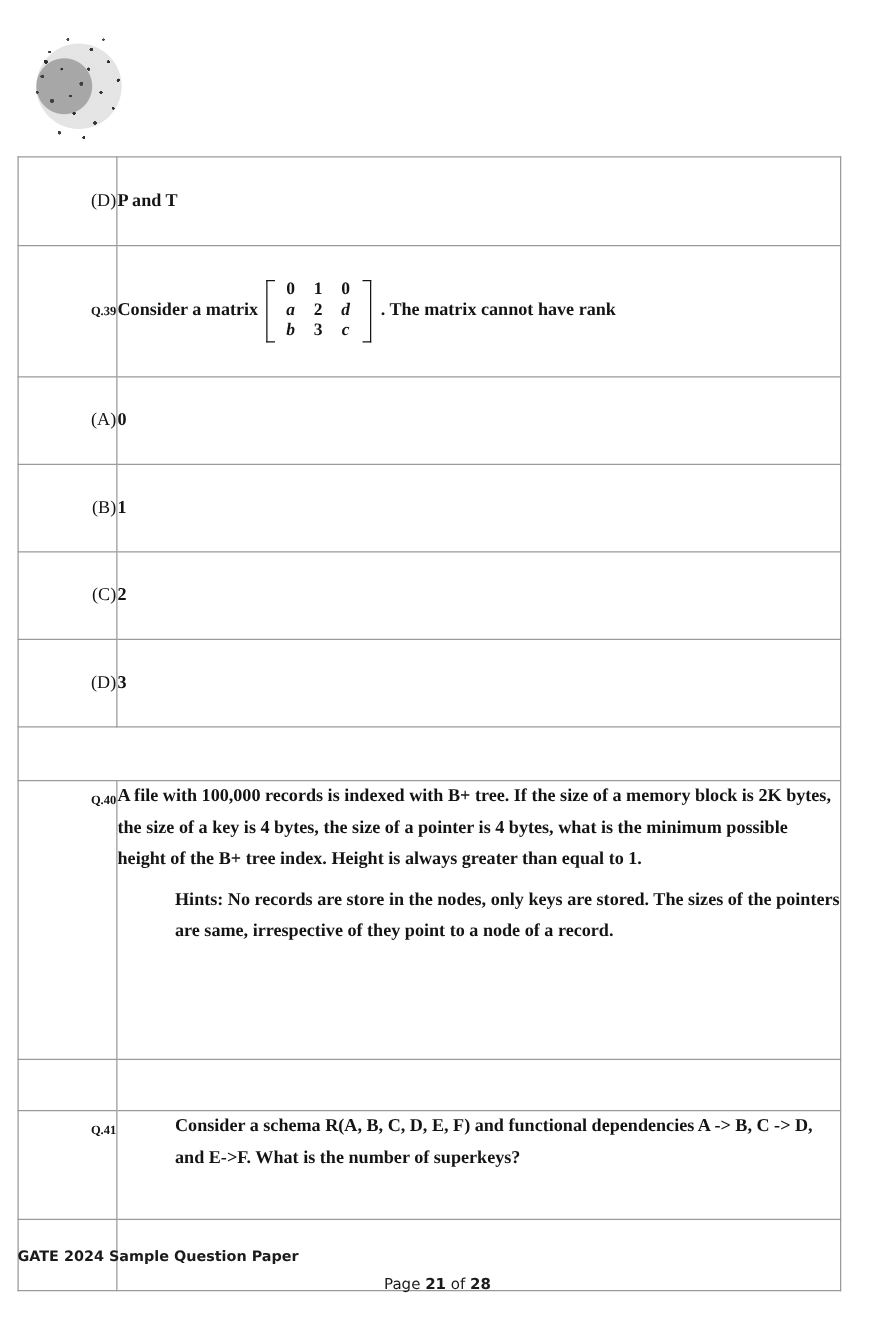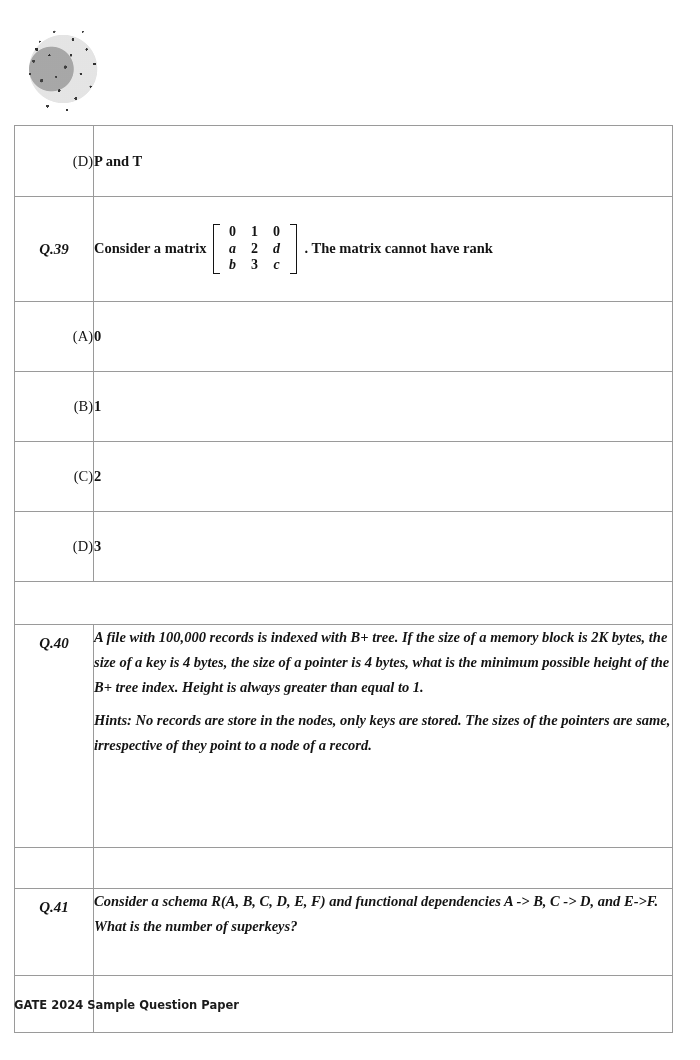--- a/index.html
+++ b/index.html
@@ -91,41 +91,40 @@
     table-layout: fixed;
   }
   .qtable td {
     border: 1px solid #9a9a9a;
     vertical-align: middle;
     padding: 0;
     background: #fff;
   }
   .col-label { width: 78px; }
   .cell-label-num {
-    font-size: 15px;
+    font-size: 10px;
     font-weight: bold;
     padding: 6px 8px 6px 10px;
-    text-align: center;
-    font-style: italic;
+    text-align: right;
   }
   .cell-label-opt {
     font-size: 14.5px;
     padding: 6px 12px 6px 8px;
     text-align: right;
   }
   .cell-body {
     font-size: 14.5px;
     font-weight: bold;
     padding: 8px 10px 8px 9px;
     text-align: left;
     line-height: 1.72;
   }
   .cell-body.opt { font-weight: bold; line-height: 1.3; padding-top: 6px; padding-bottom: 6px; }
-  .cell-body p { margin: 0 0 8px 0; font-style: italic; }
-  .cell-body p:last-child { margin-bottom: 0; }
+  .cell-body p { margin: 0 0 8px 0; }
+  .cell-body p:last-child { margin-bottom: 0; margin-left: 46px; }
 
   .row-d td        { height: 58px; }
   .row-q39 td      { height: 104px; }
   .row-opt td      { height: 57px; }
   .row-gap td      { height: 42px; }
   .row-q40 td      { height: 212px; }
   .row-gap2 td     { height: 40px; }
   .row-q41 td      { height: 76px; }
   .row-gap3 td     { height: 56px; }
 
@@ -293,13 +292,19 @@
       <td></td>
     </tr>
 
   </tbody>
 </table>
 
 <div class="footer">
   <div class="footer-row">
     <span class="footer-left">GATE 2024 Sample Question Paper</span>
   </div>
+  <div class="footer-center">
+    <span class="pg-word">Page</span>
+    <span class="pg-num">21</span>
+    <span class="pg-word">of</span>
+    <span class="pg-num">28</span>
+  </div>
 </div>
 
 </body></html>

